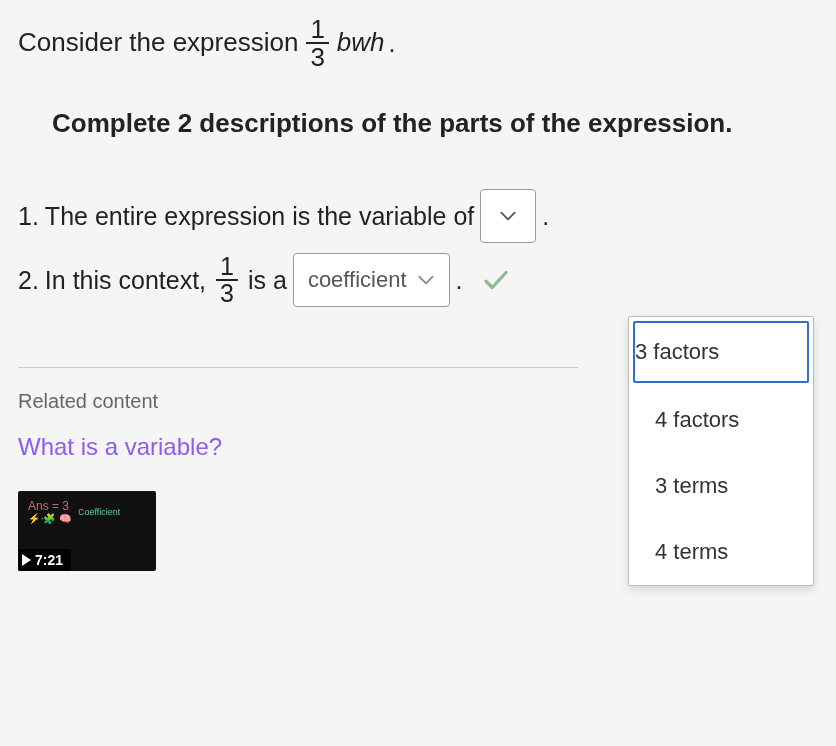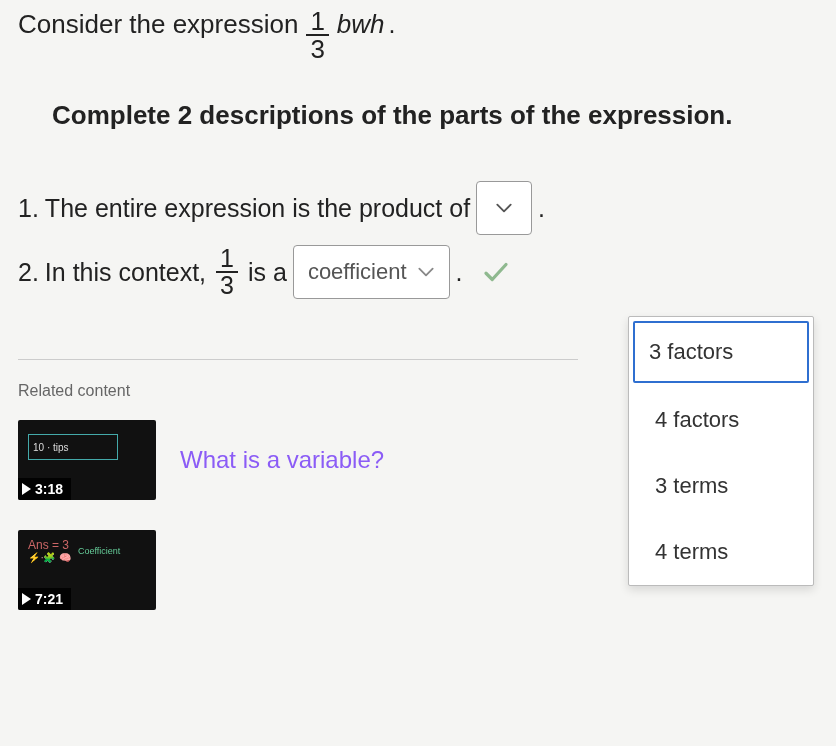--- a/index.html
+++ b/index.html
@@ -12,22 +12,23 @@
     width: 836px;
     height: 746px;
     overflow: hidden;
   }
   .page {
     padding: 0 18px;
   }
   .prompt-line {
     font-size: 26px;
     line-height: 1.3;
-    margin-top: 8px;
-    display: flex;
+    margin-top: 16px;
+    display: flex;
+    align-items: center;
     flex-wrap: wrap;
     gap: 4px;
   }
   .fraction {
     display: inline-flex;
     flex-direction: column;
     align-items: center;
     vertical-align: middle;
     margin: 0 4px;
     line-height: 1;
@@ -102,30 +103,30 @@
   .dropdown .opt {
     padding: 20px 26px;
     font-size: 22px;
     color: #333;
     cursor: pointer;
   }
   .dropdown .opt.selected {
     border: 2px solid #2f6fd0;
     margin: 4px;
     border-radius: 2px;
-    padding: 16px 14px;
+    padding: 16px 0;
   }
   hr.divider {
     border: none;
     border-top: 1.5px solid #ccc;
     margin: 60px 0 22px 0;
     width: 560px;
   }
   .related-title {
-    font-size: 16px;
+    font-size: 20px;
     color: #666;
     margin-bottom: 20px;
   }
   .video-row {
     display: flex;
     align-items: center;
     gap: 24px;
     margin-bottom: 30px;
   }
   .thumb {
@@ -205,21 +206,21 @@
     <span class="italic">bwh</span>
       <span class="period">.</span>
   </div>
 
   <div class="instruction">Complete 2 descriptions of the parts of the expression.</div>
 
   <div class="questions">
 
     <div class="q-row">
       <span>1.</span>
-      <span>The entire expression is the product of</span>
+      <span>The entire expression is the variable of</span>
       <span class="select-box small">
         <svg class="chevron" viewBox="0 0 20 12">
             <path d="M2 2 L10 10 L18 2" stroke="#555" stroke-width="2.2" fill="none" stroke-linecap="round" stroke-linejoin="round"></path>
           </svg>
       </span>
       <span class="period">.</span>
     </div>
 
     <div class="q-row">
       <span>2.</span>
@@ -243,27 +244,20 @@
       </span>
     </div>
 
   </div>
 
   <hr class="divider">
 
   <div class="related-title">Related content</div>
 
   <div class="video-row">
-    <div class="thumb">
-      <div class="content-a">10 · tips</div>
-      <div class="duration">
-        <span class="play-tri"></span>
-        <span>3:18</span>
-      </div>
-    </div>
     <div class="video-title">What is a variable?</div>
   </div>
 
   <div class="video-row">
     <div class="thumb">
       <div class="content-b">Ans = 3</div>
       <div class="content-b2">⚡·🧩 🧠</div>
       <div class="content-label">Coefficient</div>
       <div class="duration">
         <span class="play-tri"></span>

